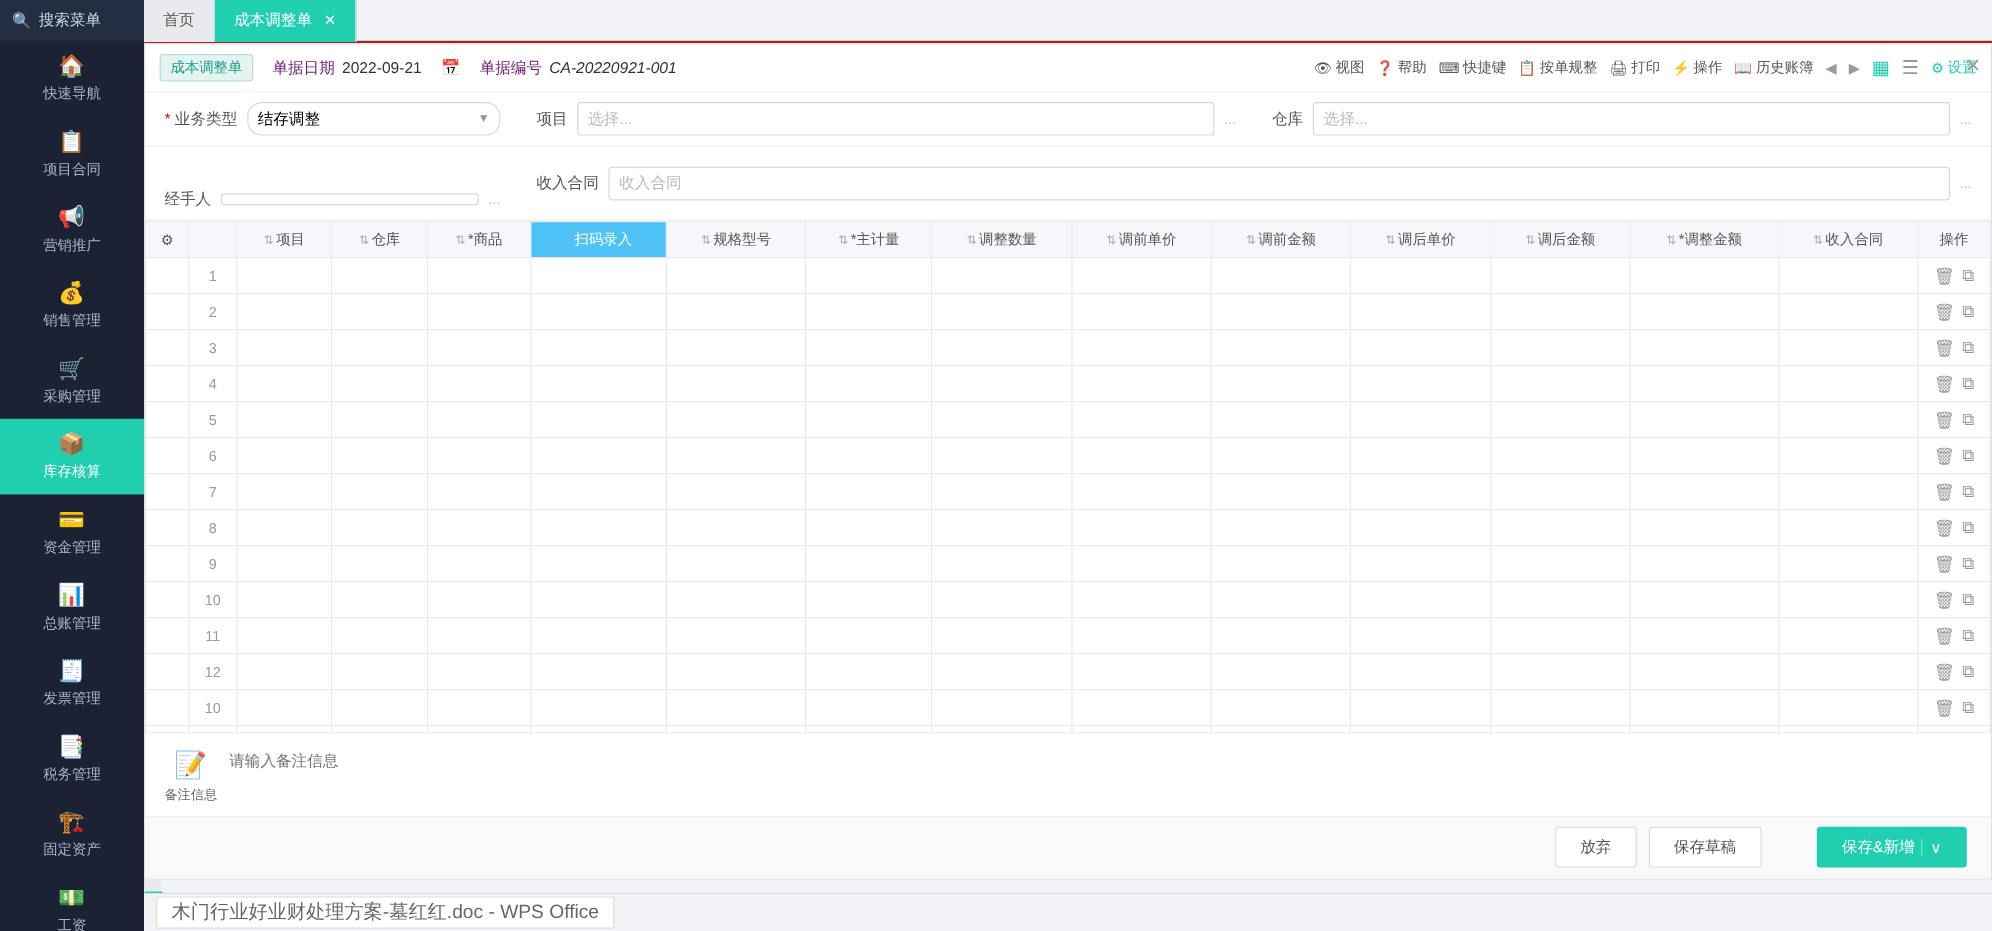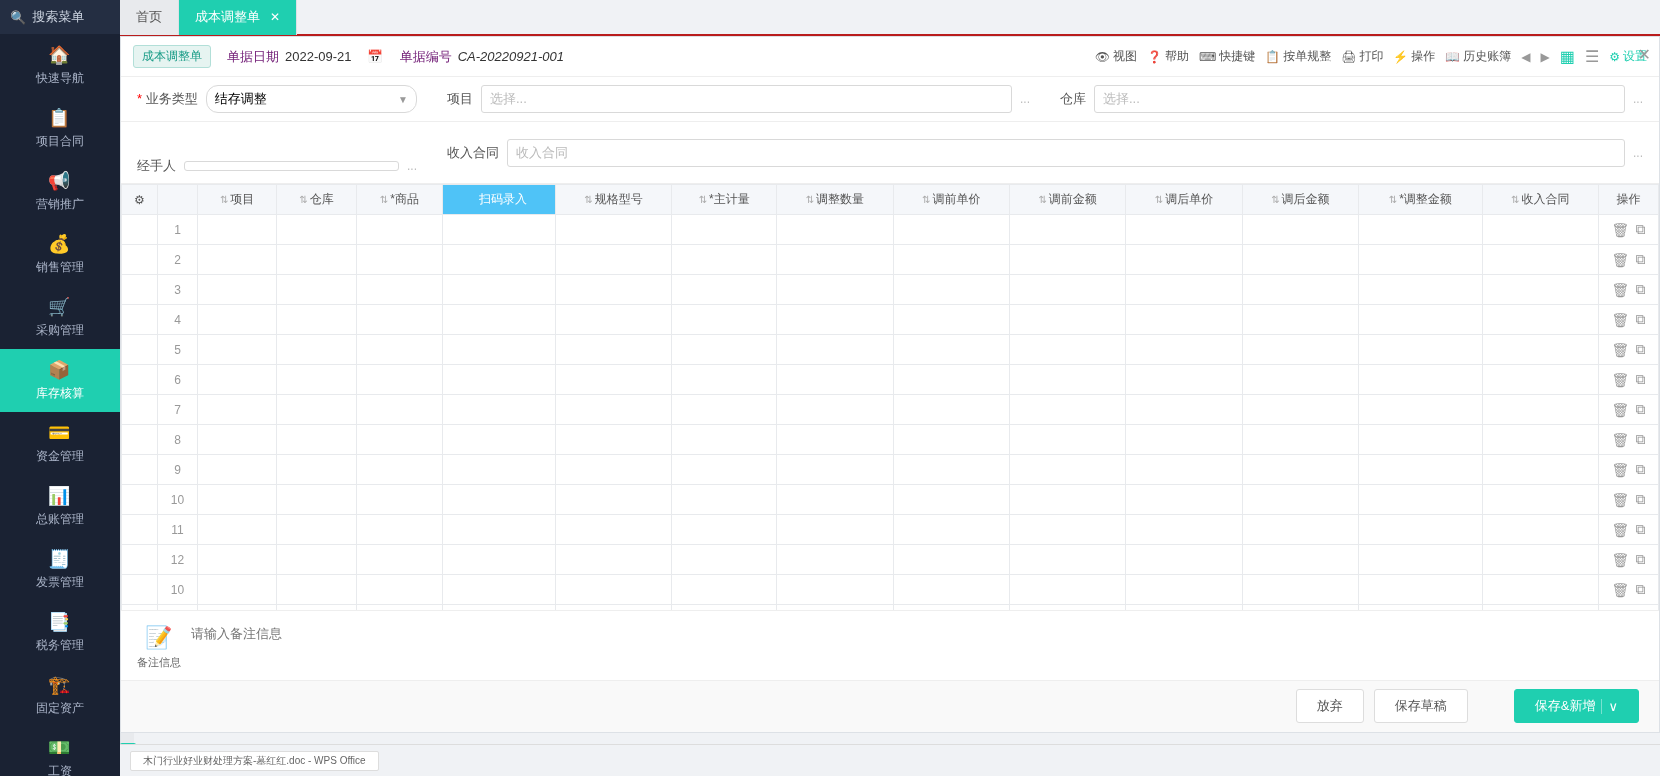--- a/index.html
+++ b/index.html
@@ -256,21 +256,21 @@
       color: #666;
       border-top: 1px solid #ddd;
       gap: 10px;
       z-index: 100;
     }
     .taskbar-file {
       background: #fff;
       border: 1px solid #ddd;
       padding: 2px 12px;
       border-radius: 2px;
-      font-size: 10px;
+      font-size: 16px;
       cursor: pointer;
     }
 
     
     .close-x {
       position: absolute;
       top: 8px;
       right: 8px;
       font-size: 16px;
       color: #999;

